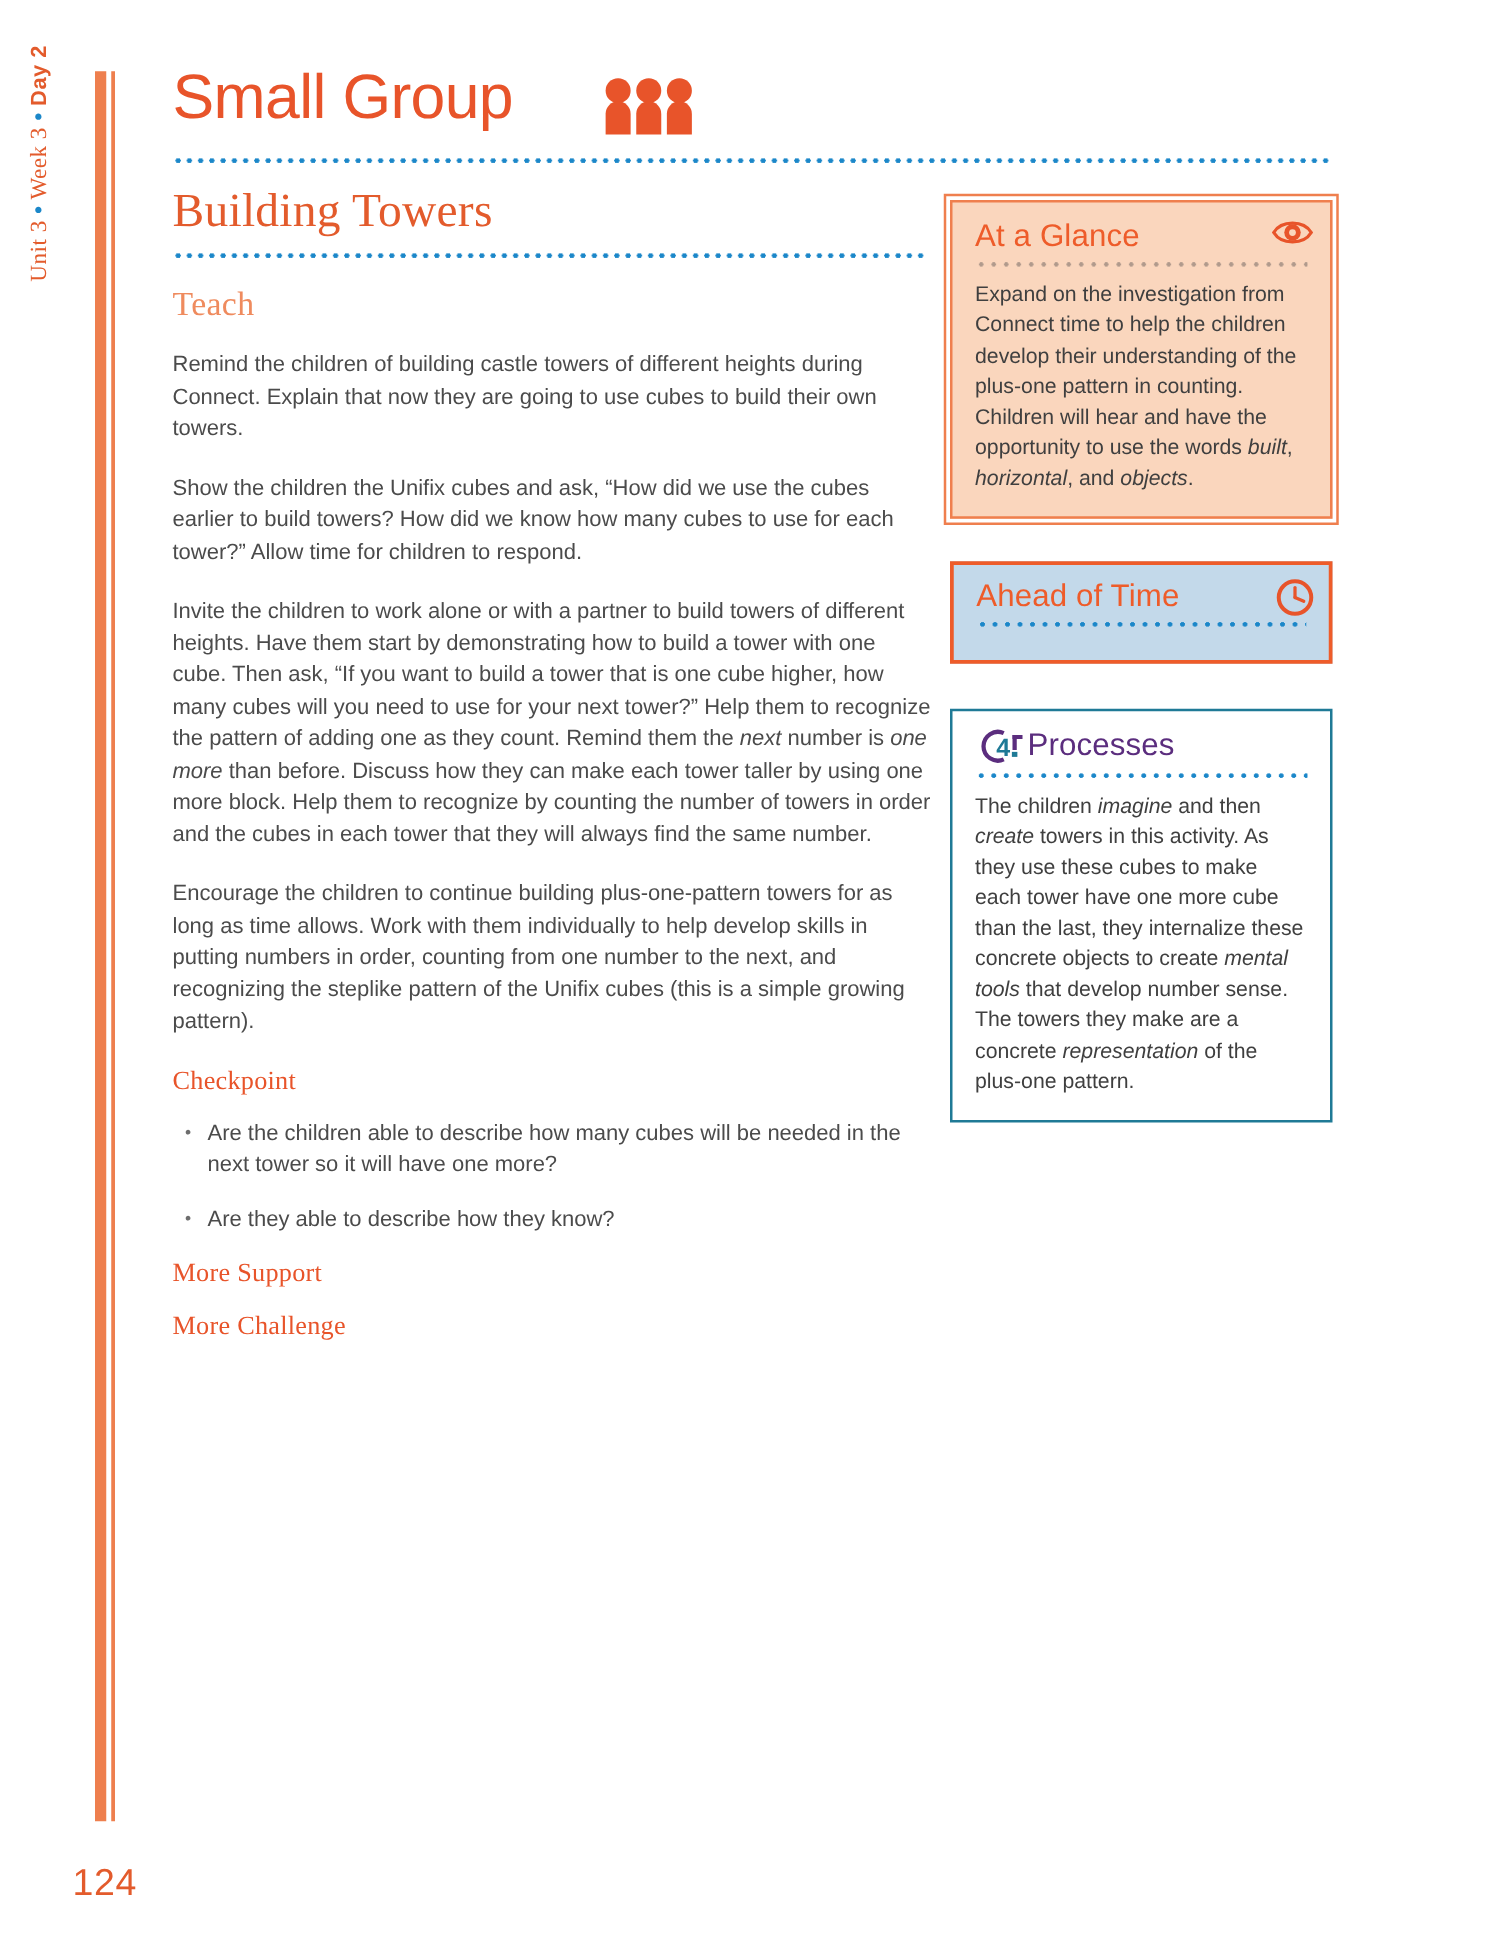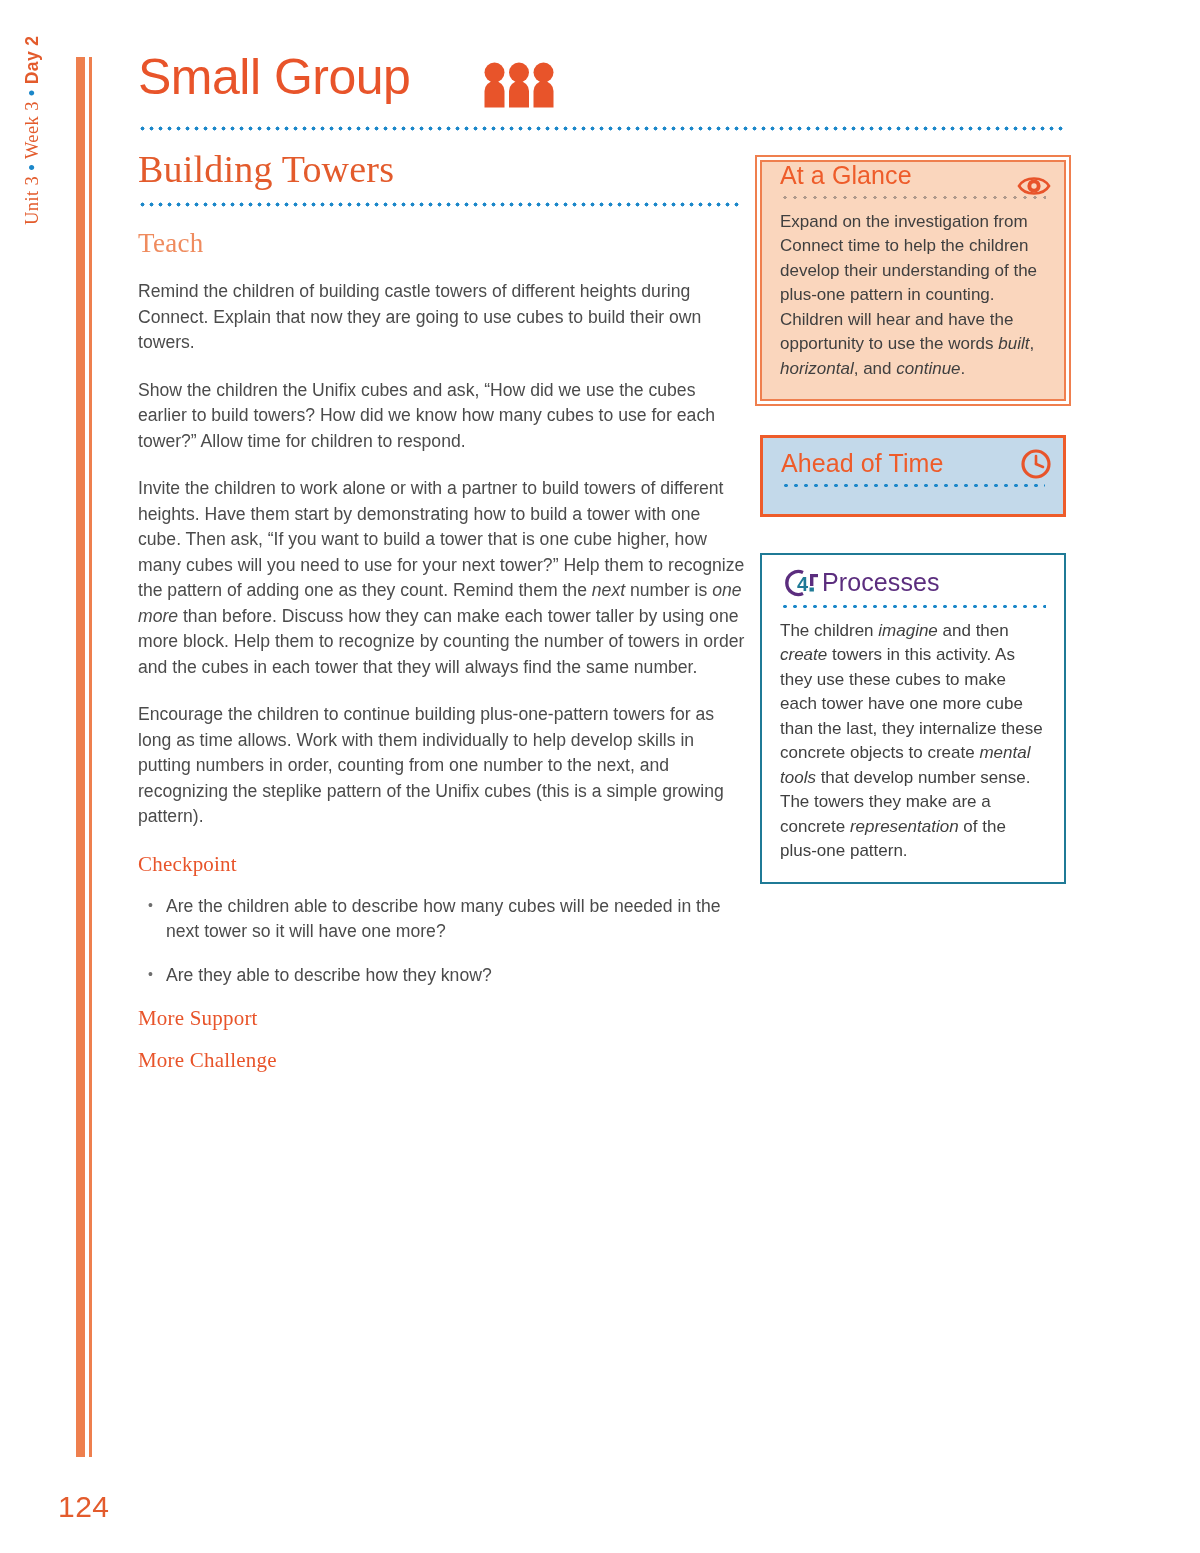--- a/index.html
+++ b/index.html
@@ -136,21 +136,21 @@
   
   .side-col { position: absolute; left: 760px; top: 160px; width: 306px; }
 
   .panel { position: relative; margin-bottom: 0; }
 
   .panel-glance {
     background: #fad6bd;
     border: 2px solid #ef7f4e;
     outline: 2px solid #ef7f4e;
     outline-offset: 3px;
-    padding: 0 18px 18px 18px;
+    padding: 14px 18px 18px 18px;
   }
   .panel-ahead {
     background: #c3d9ea;
     border: 3px solid #ee5c2a;
     padding: 12px 18px 16px 18px;
   }
   .panel-processes {
     background: #ffffff;
     border: 2px solid #1f7a96;
     padding: 12px 18px 18px 18px;
@@ -252,21 +252,21 @@
 <div class="side-col">
 
   <div class="panel panel-glance">
     <svg class="panel-icon" width="34" height="26" viewBox="0 0 34 26">
       <path d="M2 13 C8 3, 26 3, 32 13 C26 23, 8 23, 2 13 Z" fill="none" stroke="#e8542a" stroke-width="2.6"></path>
       <circle cx="17" cy="13" r="6.6" fill="#e8542a"></circle>
       <circle cx="17" cy="13" r="2.7" fill="#fad6bd"></circle>
     </svg>
     <div class="panel-head">At a Glance</div>
     <div class="panel-rule grey"></div>
-    <p class="panel-body"><span>Expand on the investigation from Connect time to help the children develop their understanding of the plus-one pattern in counting. Children will hear and have the opportunity to use the words </span><em>built</em><span>, </span><em>horizontal</em><span>, and </span><em>continue</em><span>.</span></p>
+    <p class="panel-body"><span>Expand on the investigation from Connect time to help the children develop their understanding of the plus-one pattern in counting. Children will hear and have the opportunity to use the words </span><em>built</em><span>, </span><em>horizontal</em><span>, and </span><em>objects</em><span>.</span></p>
   </div>
 
   <div class="spacer-a"></div>
 
   <div class="panel panel-ahead">
     <svg class="panel-icon" width="32" height="32" viewBox="0 0 32 32">
       <circle cx="16" cy="16" r="13" fill="none" stroke="#e8542a" stroke-width="3.2"></circle>
       <line x1="16" y1="16" x2="16" y2="8" stroke="#e8542a" stroke-width="2.6" stroke-linecap="round"></line>
       <line x1="16" y1="16" x2="23" y2="19" stroke="#e8542a" stroke-width="2.6" stroke-linecap="round"></line>
     </svg>

